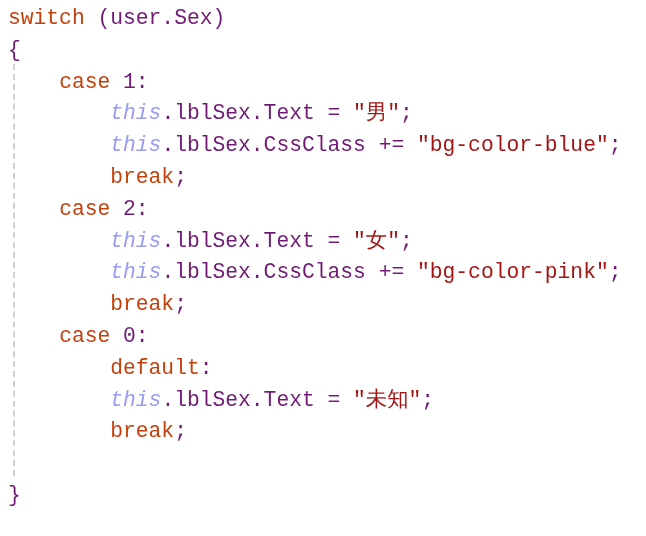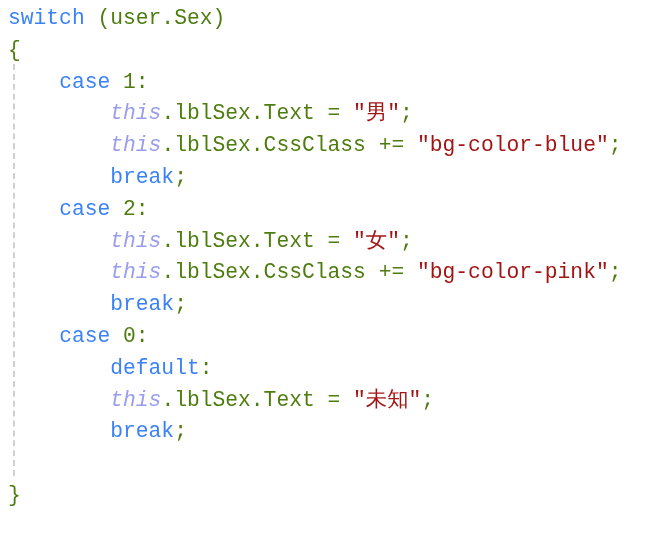--- a/index.html
+++ b/index.html
@@ -7,24 +7,24 @@
   .code {
     position: absolute; left: 8px; top: 3px;
     font-family: "Liberation Mono", "DejaVu Sans Mono", monospace;
     font-size: 21.3px;
     line-height: 31.8px;
     letter-spacing: 0px;
     color: #1a1a1a;
     white-space: pre;
   }
   .line { height: 31.8px; white-space: pre; }
-  .kw { color: #3b82f6; text-align: center; }
+  .kw { color: #c2410c; text-align: center; }
   .this { color: #9a9cf0; font-style: italic; }
   .str { color: #a31515; }
-  .plain { color: #4d7c0f; margin-top: 32px; }
+  .plain { color: #701a75; margin-top: 32px; }
   .guide {
     position: absolute; left: 13px; top: 64px; height: 412px; width: 0;
     border-left: 2px dashed #d0d0d0;
   }
 </style>
 </head>
 <body>
 
 <div class="guide"></div>
 <div class="code" id="code"><div class="line"><span></span><span class="kw">switch</span><span class="plain"> (user.Sex)</span></div><div class="line"><span></span><span class="plain">{</span></div><div class="line"><span>    </span><span class="kw">case</span><span class="plain"> 1:</span></div><div class="line"><span>        </span><span class="this">this</span><span class="plain">.lblSex.Text = </span><span class="str">"男"</span><span class="plain">;</span></div><div class="line"><span>        </span><span class="this">this</span><span class="plain">.lblSex.CssClass += </span><span class="str">"bg-color-blue"</span><span class="plain">;</span></div><div class="line"><span>        </span><span class="kw">break</span><span class="plain">;</span></div><div class="line"><span>    </span><span class="kw">case</span><span class="plain"> 2:</span></div><div class="line"><span>        </span><span class="this">this</span><span class="plain">.lblSex.Text = </span><span class="str">"女"</span><span class="plain">;</span></div><div class="line"><span>        </span><span class="this">this</span><span class="plain">.lblSex.CssClass += </span><span class="str">"bg-color-pink"</span><span class="plain">;</span></div><div class="line"><span>        </span><span class="kw">break</span><span class="plain">;</span></div><div class="line"><span>    </span><span class="kw">case</span><span class="plain"> 0:</span></div><div class="line"><span>        </span><span class="kw">default</span><span class="plain">:</span></div><div class="line"><span>        </span><span class="this">this</span><span class="plain">.lblSex.Text = </span><span class="str">"未知"</span><span class="plain">;</span></div><div class="line"><span>        </span><span class="kw">break</span><span class="plain">;</span></div><div class="line"><span></span></div><div class="line"><span></span><span class="plain">}</span></div></div>

